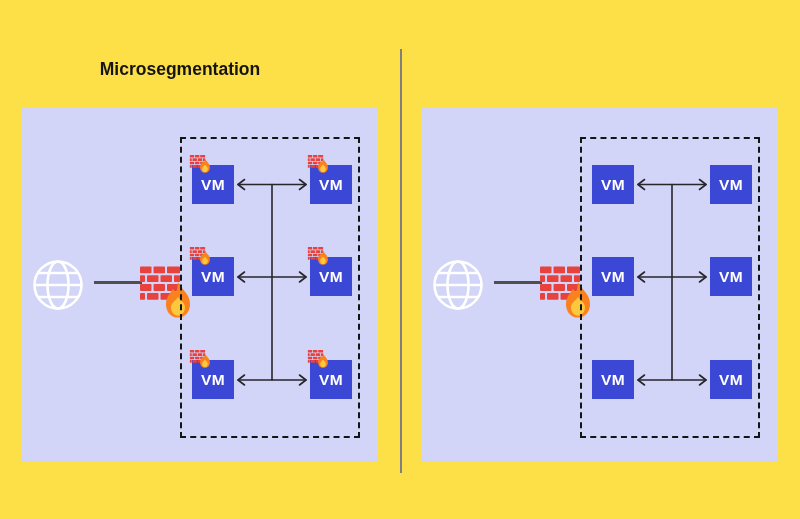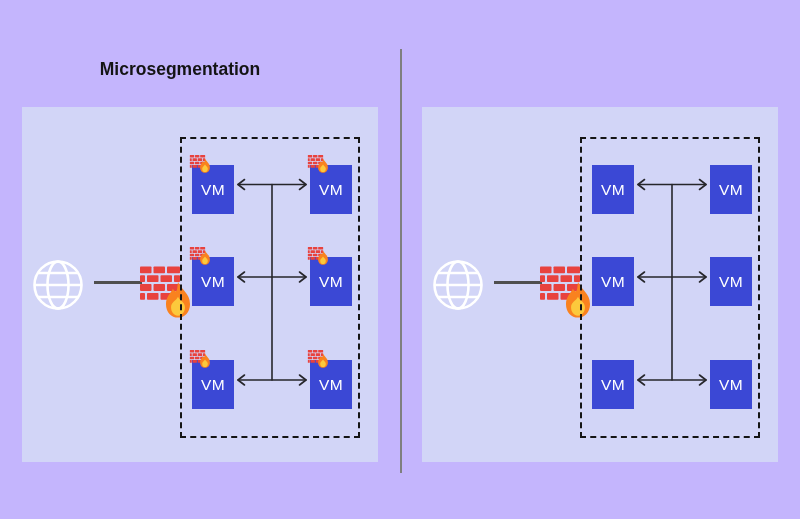--- a/index.html
+++ b/index.html
@@ -1,17 +1,17 @@
 <!DOCTYPE html>
 <html><head>
 <meta charset="utf-8">
 <style>
   html,body{margin:0;padding:0;background:#ffffff;}
   .stage{
-    position:relative;width:800px;height:519px;background:#c4b5fd;overflow:hidden;
+    position:relative;width:800px;height:519px;background:#fde047;overflow:hidden;
     font-family:"Liberation Sans", sans-serif;
   }
   .panel-title{
     position:absolute;top:59px;transform:translateX(-50%);
     font-size:17.5px;font-weight:700;color:#141414;white-space:nowrap;
   }
   .divider{position:absolute;left:400px;top:49px;width:2px;height:424px;background:#7f7f7f;}
   .panel{position:absolute;top:107px;width:356px;height:355px;background:#d2d5f7;}
   .panel.left{left:22px;}
   .panel.right{left:422px;}
@@ -19,23 +19,23 @@
   .link-line{position:absolute;left:72px;top:174px;width:48px;height:2.5px;background:#4f4f4f;}
   .firewall{position:absolute;left:118px;top:159px;width:40px;height:35px;}
   .firewall .bricks{width:40px;height:35px;display:block;}
   .firewall .flame{position:absolute;right:-13px;bottom:-17px;width:30px;height:37px;}
   .dashed-box{
     position:absolute;left:158px;top:30px;width:180px;height:301px;
     border:2px dashed #151515;box-sizing:border-box;
   }
   .connections{position:absolute;left:0;top:0;width:176px;height:297px;}
   .vm{
-    position:absolute;width:42px;height:49px;background:#3b48d5;
+    position:absolute;width:42px;height:39px;background:#3b48d5;
     display:flex;align-items:center;justify-content:center;
-    color:#ffffff;font-weight:400;font-size:15.5px;letter-spacing:0.5px;
+    color:#ffffff;font-weight:700;font-size:15.5px;letter-spacing:0.5px;
   }
   .vm.r1{top:26px;} .vm.r2{top:118px;} .vm.r3{top:221px;}
   .vm.c1{left:10px;} .vm.c2{left:128px;}
   .mini-firewall{position:absolute;left:-3px;top:-10px;width:22px;height:24px;pointer-events:none;}
   .mini-firewall .bricks{position:absolute;left:0;top:0;width:17px;height:13px;}
   .mini-firewall .flame{position:absolute;left:10px;top:3px;width:12px;height:15px;}
 </style>
 </head>
 <body>
 

